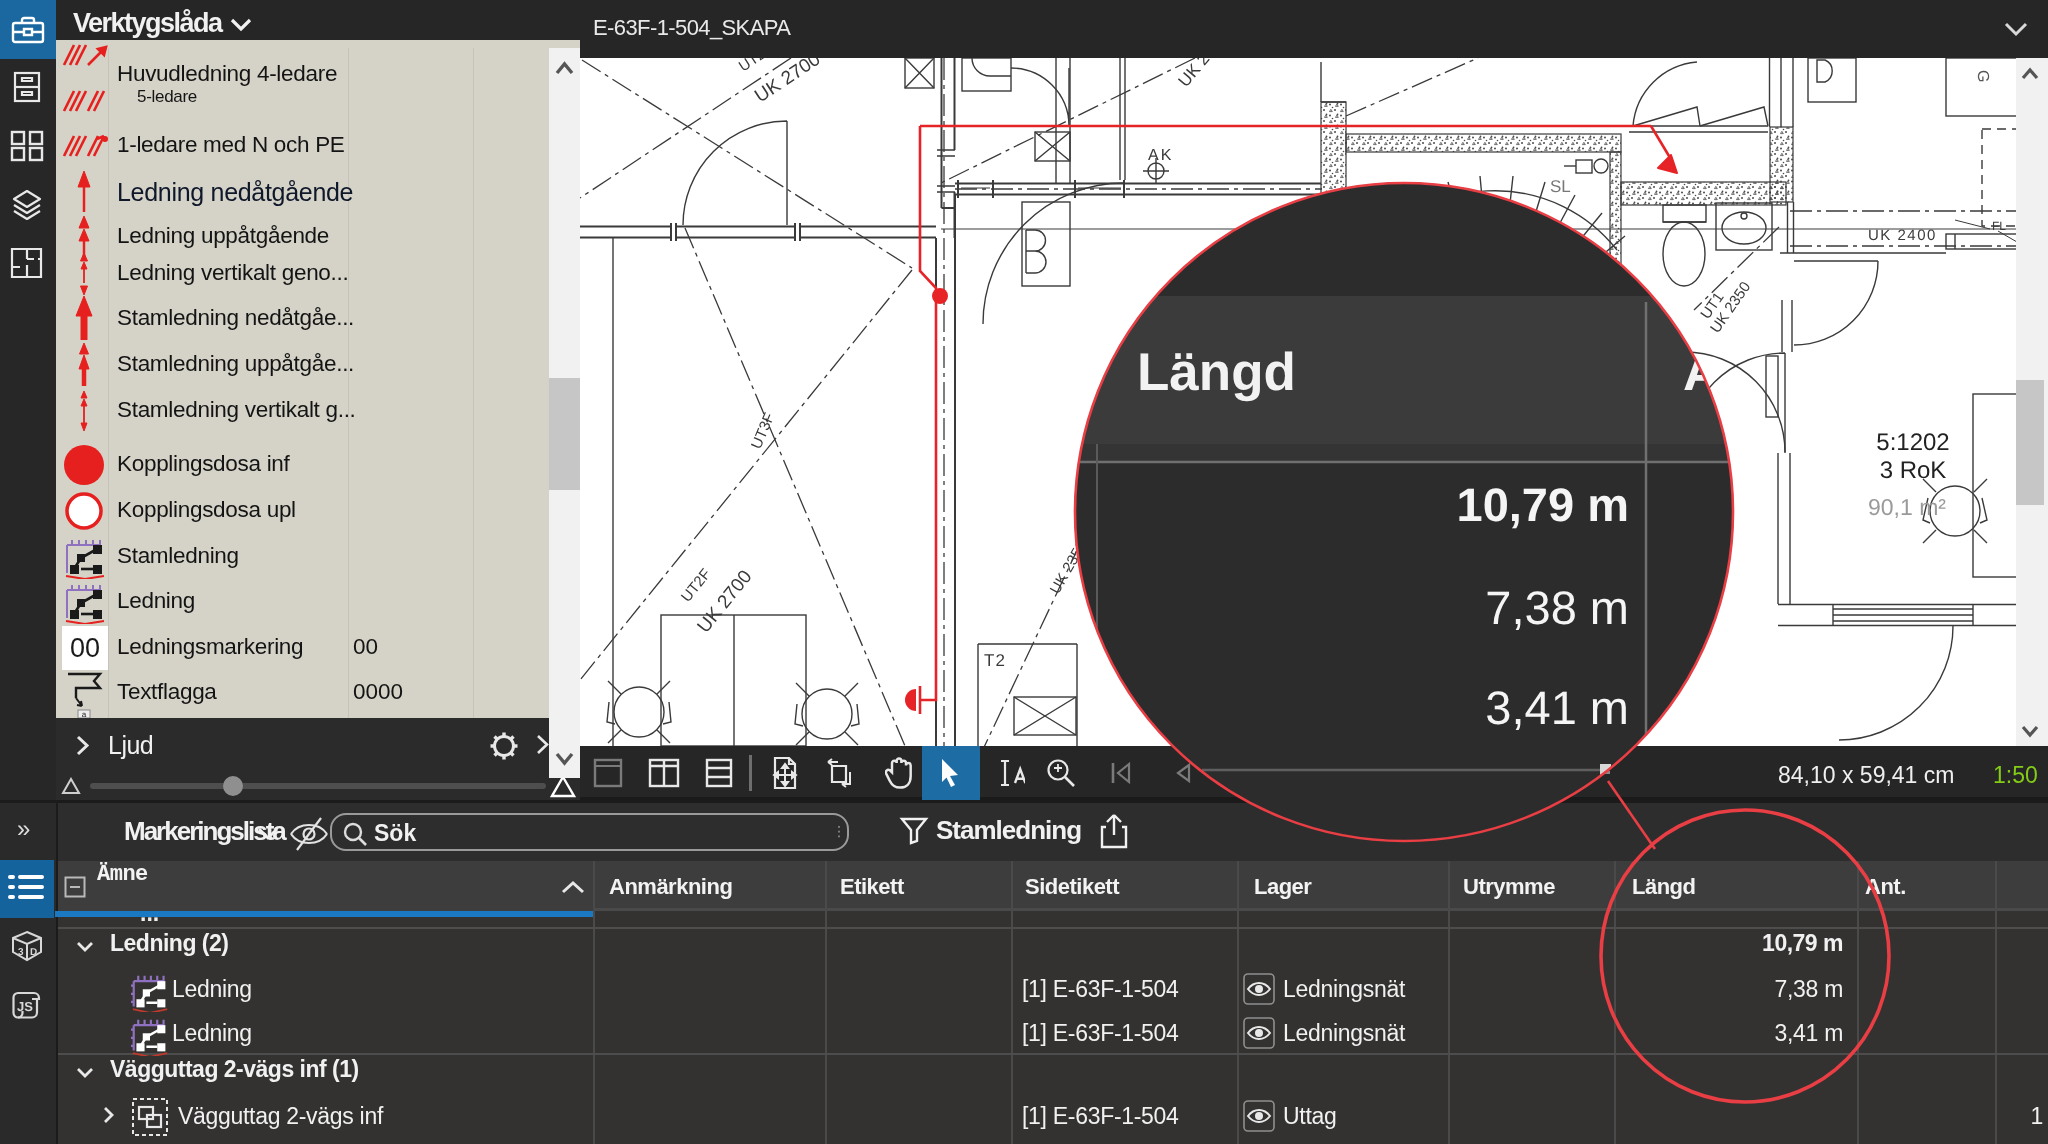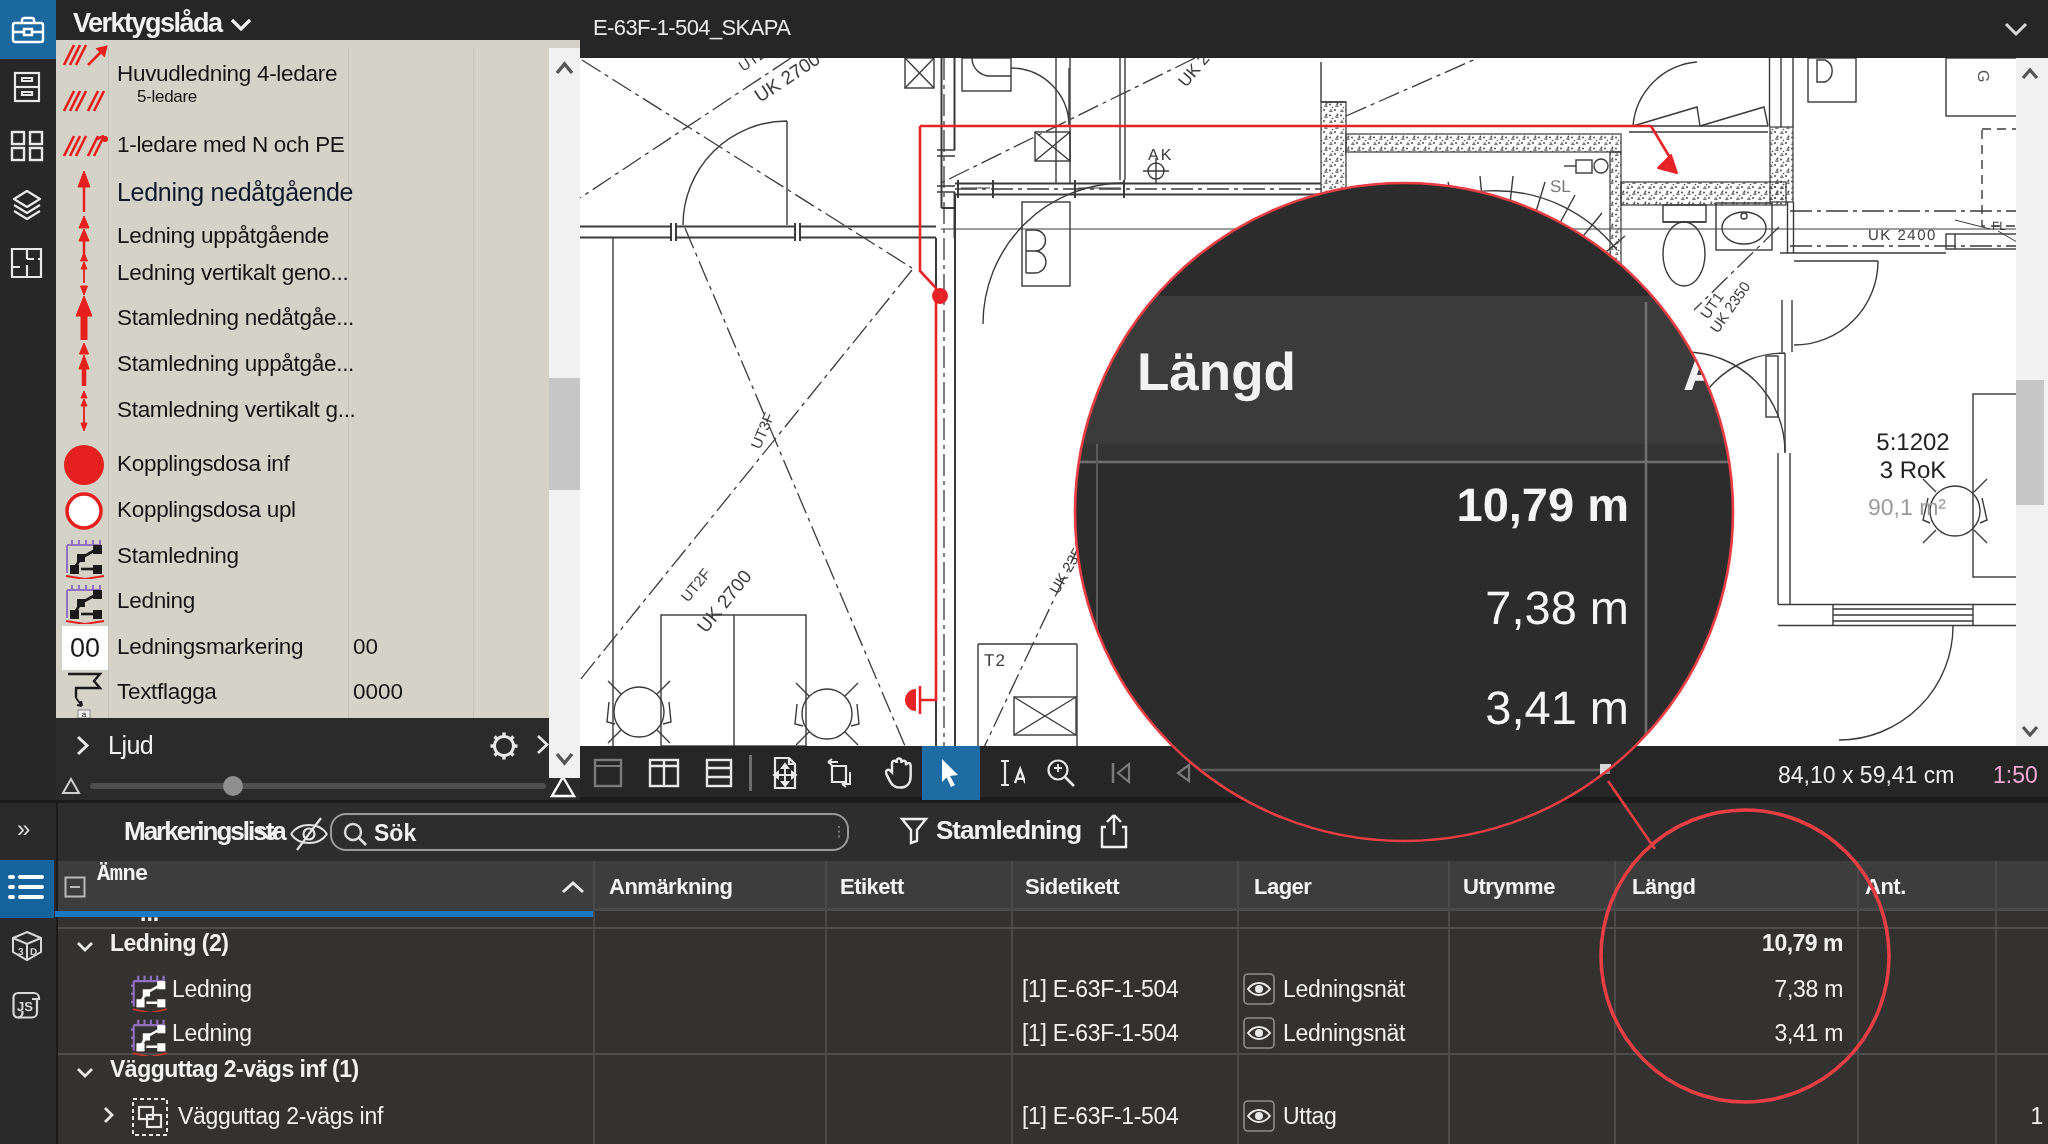--- a/index.html
+++ b/index.html
@@ -443,21 +443,21 @@
       </svg>
 <svg class="abs" style="left:529px;top:14px" width="24" height="26" viewBox="0 0 24 26">
 <path d="M4 3 V23" stroke="#7a7a7a" stroke-width="2.6"></path>
         <path d="M20 4 L9 13 L20 22 Z" fill="none" stroke="#7a7a7a" stroke-width="2.2"></path>
       </svg>
 <svg class="abs" style="left:594px;top:16px" width="18" height="22" viewBox="0 0 18 22">
 <path d="M15 3 L4 11 L15 19 Z" fill="none" stroke="#7a7a7a" stroke-width="2.2"></path>
       </svg>
 <div class="abs" style="left:635px;top:25px;width:395px;height:3px;background:#8a8a8a;"></div>
 <span class="txt" style="left:1198px;top:16px;font-size:23px;color:#efefef;">84,10 x 59,41 cm</span>
-<span class="txt" style="left:1413px;top:16px;font-size:23px;color:#f9a8d4;">1:50</span>
+<span class="txt" style="left:1413px;top:16px;font-size:23px;color:#84cc16;">1:50</span>
 </div>
 <div class="abs" style="left:0;top:800px;width:2048px;height:344px;background:#333231;">
 <div class="abs" style="left:0;top:0;width:2048px;height:3px;background:#1b1b1b;"></div>
 <div class="abs" style="left:0;top:3px;width:56px;height:341px;background:#2a2a2a;"></div>
 <div class="abs" style="left:56px;top:3px;width:2px;height:341px;background:#1b1b1b;"></div>
 <span class="txt" style="left:17px;top:15px;font-size:24px;color:#dcdcdc;letter-spacing:1px;">»</span>
 <div class="abs" style="left:0;top:60px;width:54px;height:58px;background:#15639c;"></div>
 <svg class="abs" style="left:8px;top:71px" width="36" height="36" viewBox="0 0 36 36">
 <g stroke="#ffffff" stroke-width="4" stroke-linecap="round">
           <path d="M2 6 h3 M12 6 h22 M2 16 h3 M12 16 h22 M2 26 h3 M12 26 h22"></path>

